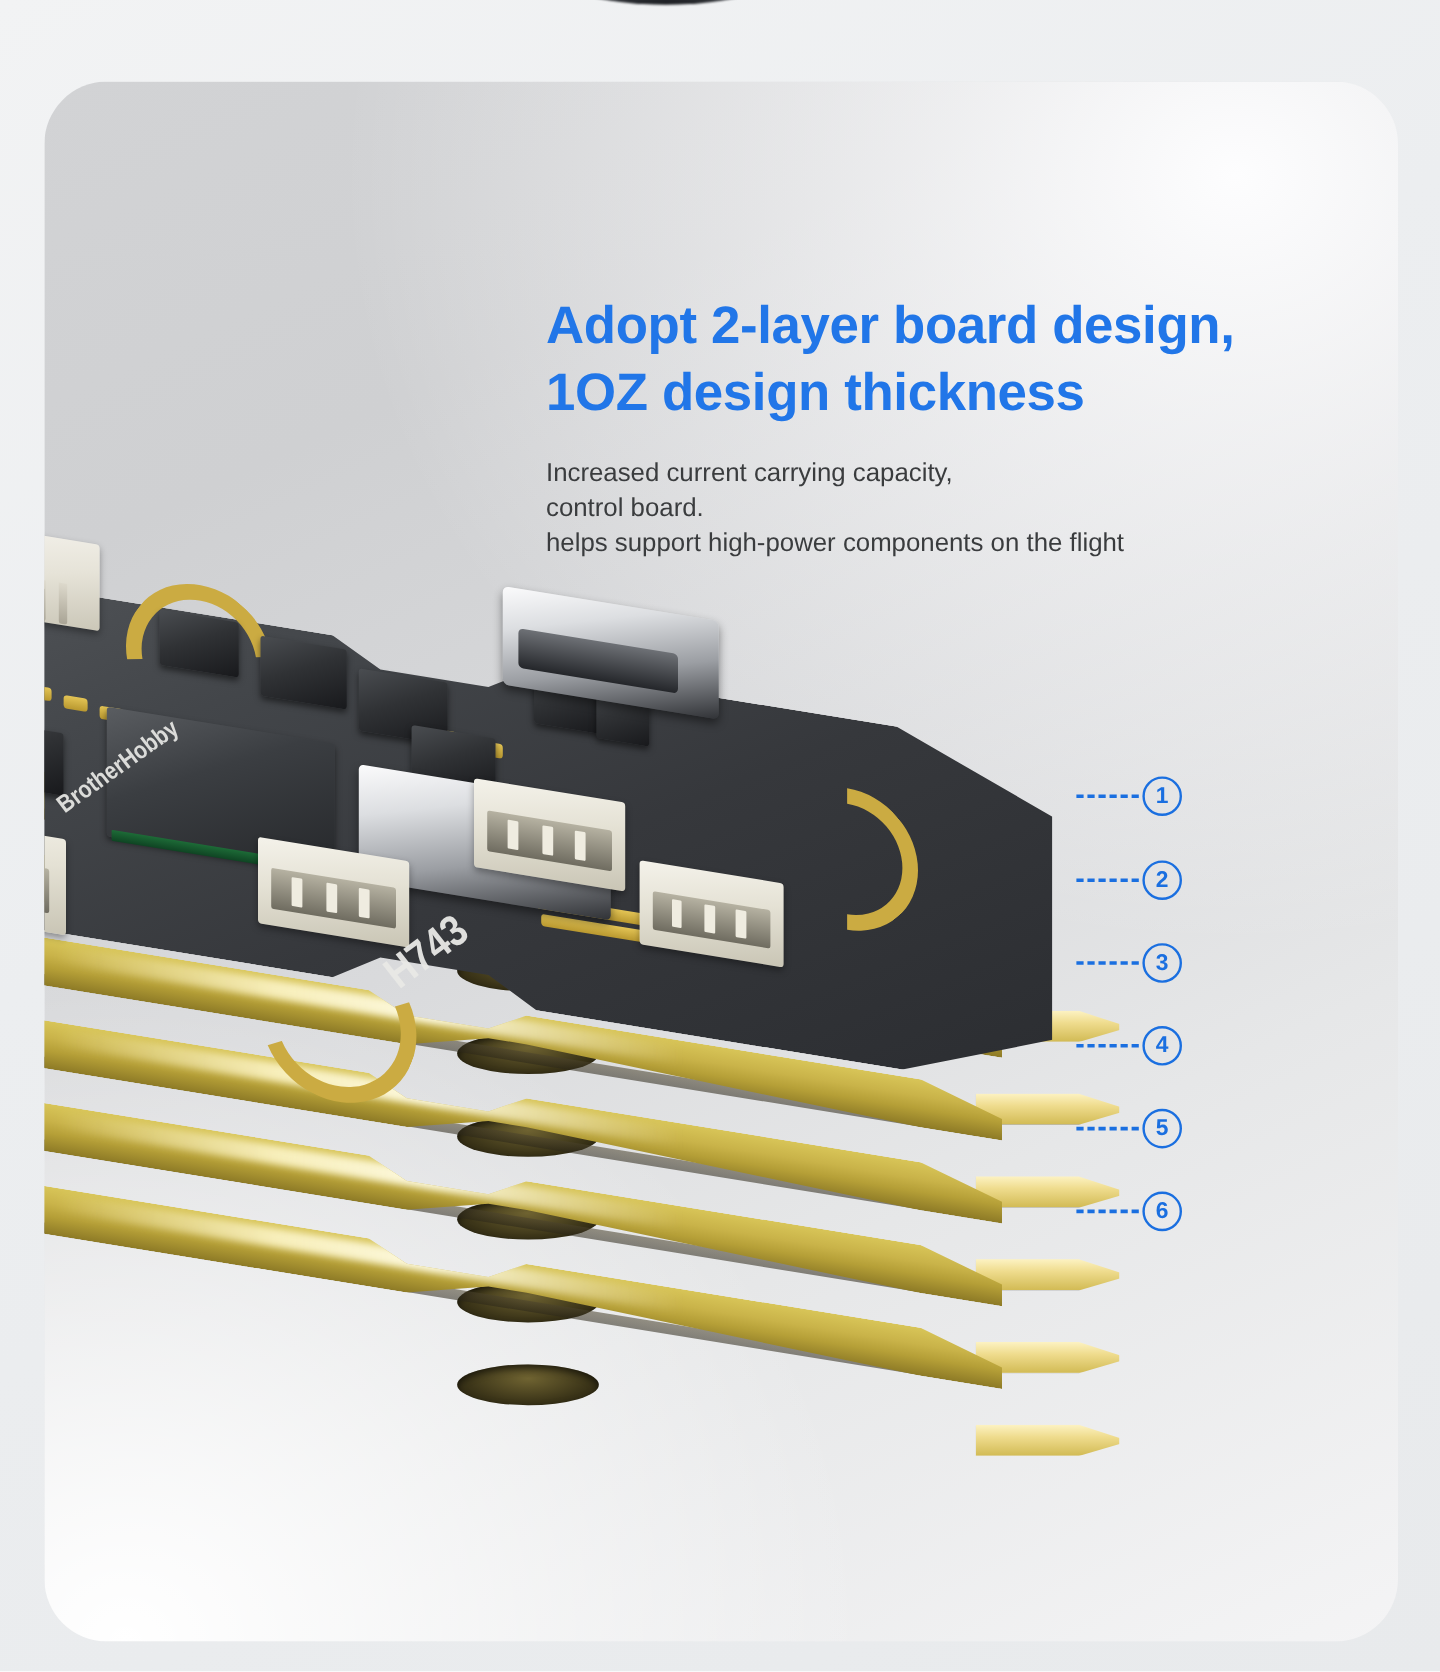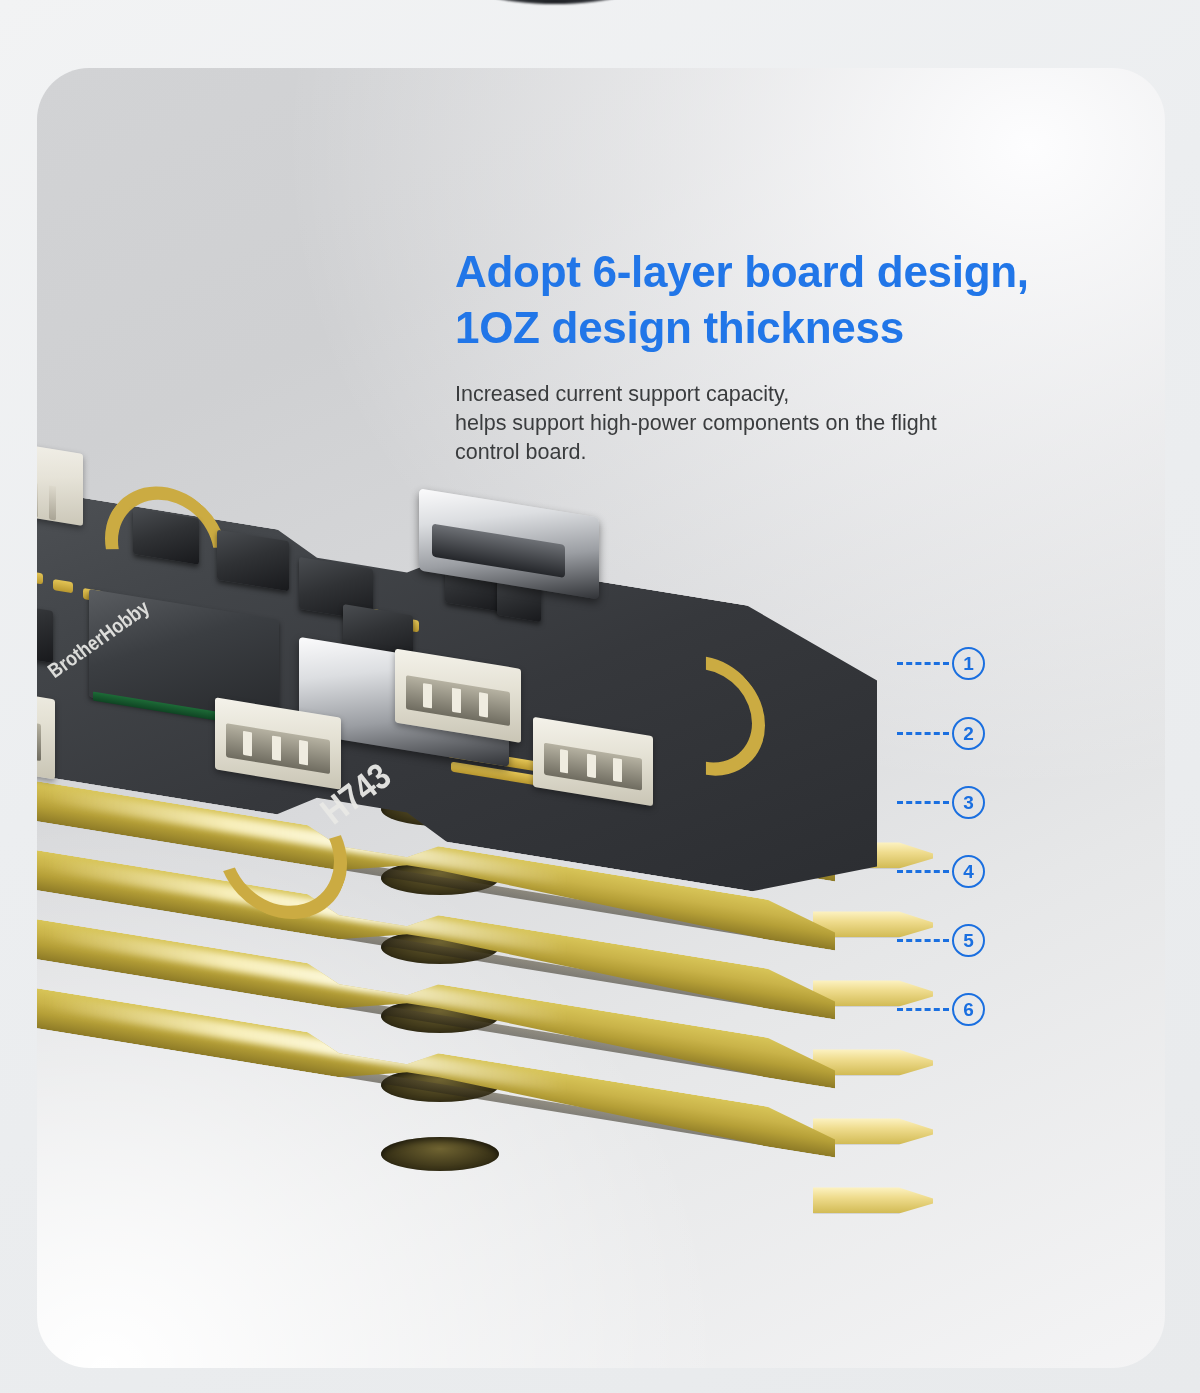--- a/index.html
+++ b/index.html
@@ -118,28 +118,28 @@
 </head>
 <body>
 
 <div id="stage">
 
   <div class="top-sliver"></div>
 
   <div class="card">
 
     <div class="headline">
-      <span>Adopt 6-layer board design,</span>
+      <span>Adopt 2-layer board design,</span>
       <span>1OZ design thickness</span>
     </div>
 
     <div class="subtitle">
-      <span>Increased current support capacity,</span>
+      <span>Increased current carrying capacity,</span>
+      <span>control board.</span>
       <span>helps support high-power components on the flight</span>
-      <span>control board.</span>
     </div>
 
     <div class="stack">
 
       <div id="layers">
           <div class="layer" style="top: 205px;">
             <div class="core" style="top: 30px;"></div>
             <div class="slab skew">
               <div class="spec"></div>
             </div>

